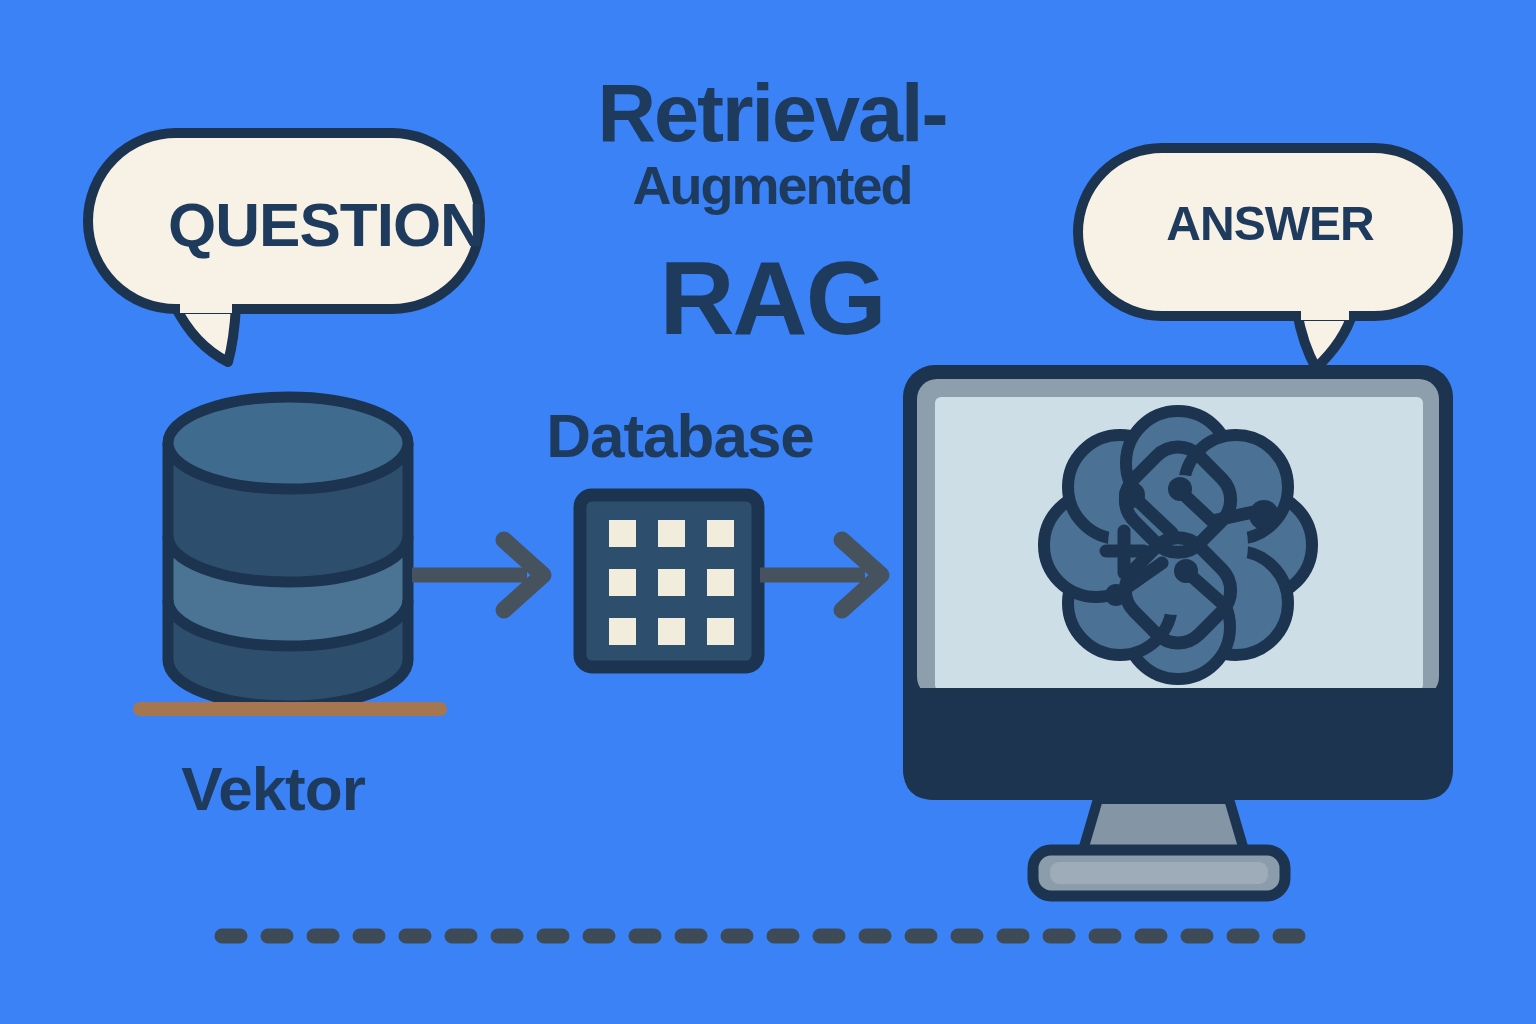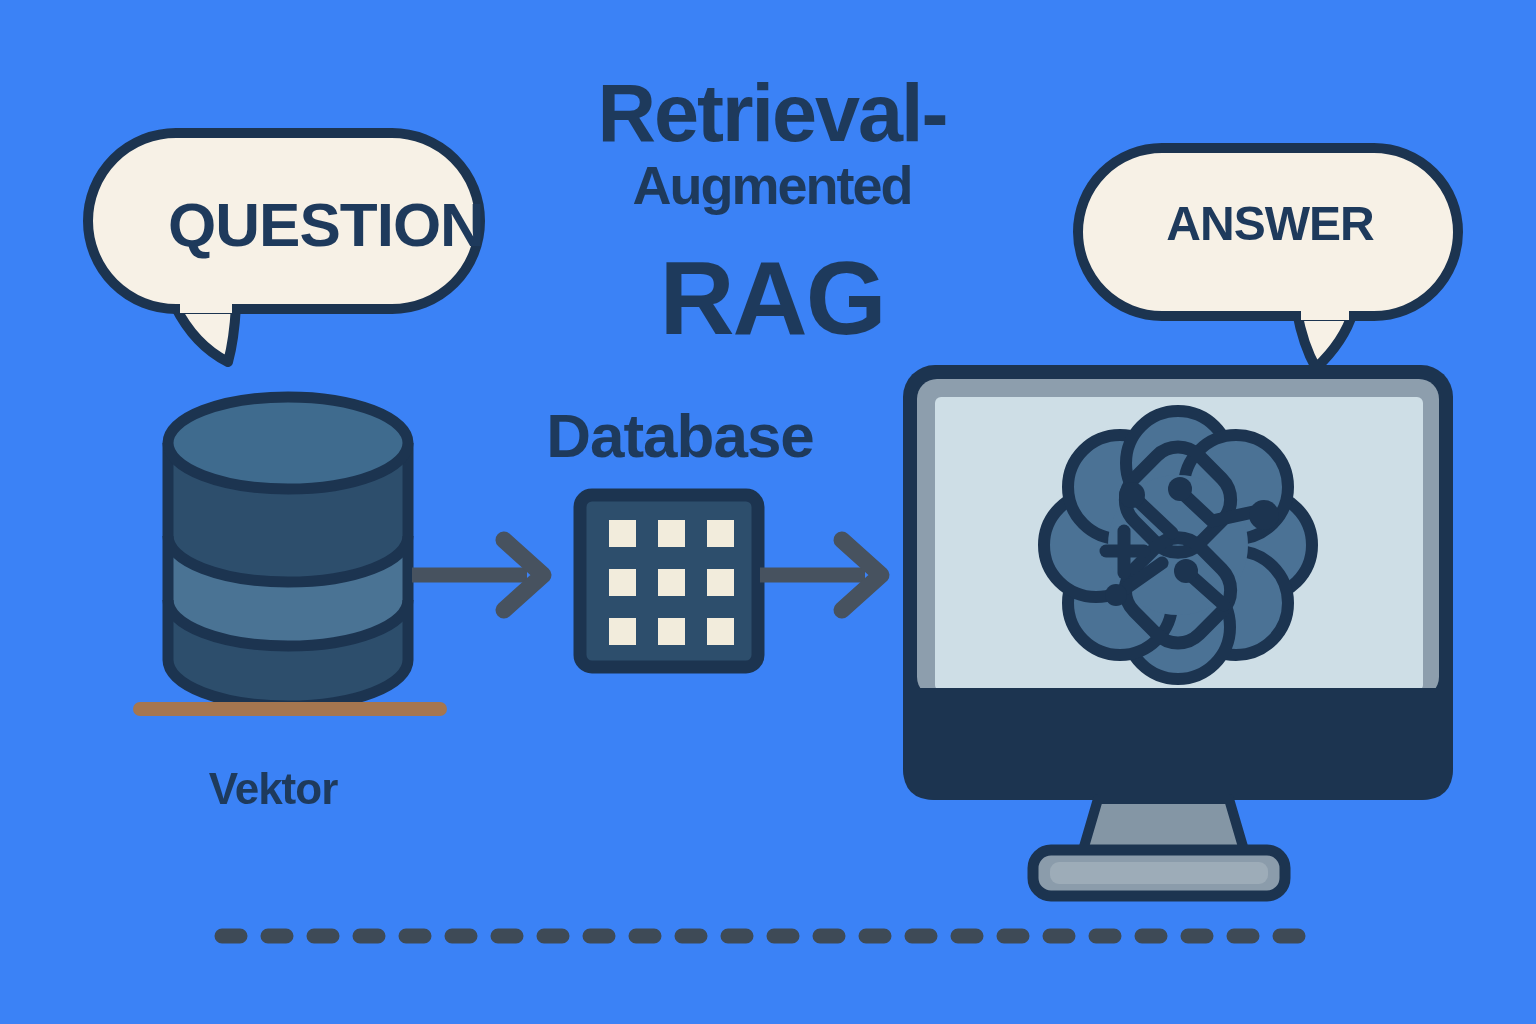--- a/index.html
+++ b/index.html
@@ -18,21 +18,21 @@
     white-space:nowrap;
     line-height:1;
     transform:translateX(-50%);
   }
   .title-line1{left:772px;top:73px;font-size:81px;letter-spacing:-2px;}
   .title-line2{left:772px;top:158px;font-size:54px;letter-spacing:-2px;}
   .title-line3{left:772px;top:246px;font-size:104px;letter-spacing:-2px;}
   .question-label{left:278px;top:194px;font-size:62px;letter-spacing:-1px;margin-left:48px;}
   .answer-label{left:1270px;top:200px;font-size:48px;letter-spacing:-1px;}
   .database-label{left:680px;top:405px;font-size:62px;letter-spacing:-1px;}
-  .vektor-label{left:273px;top:758px;font-size:44px;letter-spacing:-1px;text-align:center;line-height:62px;}
+  .vektor-label{left:273px;top:758px;font-size:62px;letter-spacing:-1px;text-align:center;line-height:62px;}
   .llm-label{left:1161px;top:707px;font-size:74px;letter-spacing:2px;color:#f2ecdc;}
 </style>
 </head>
 <body>
 
 <div class="stage">
 
 <svg width="1536" height="1024" viewBox="0 0 1536 1024">
 
   <g>

